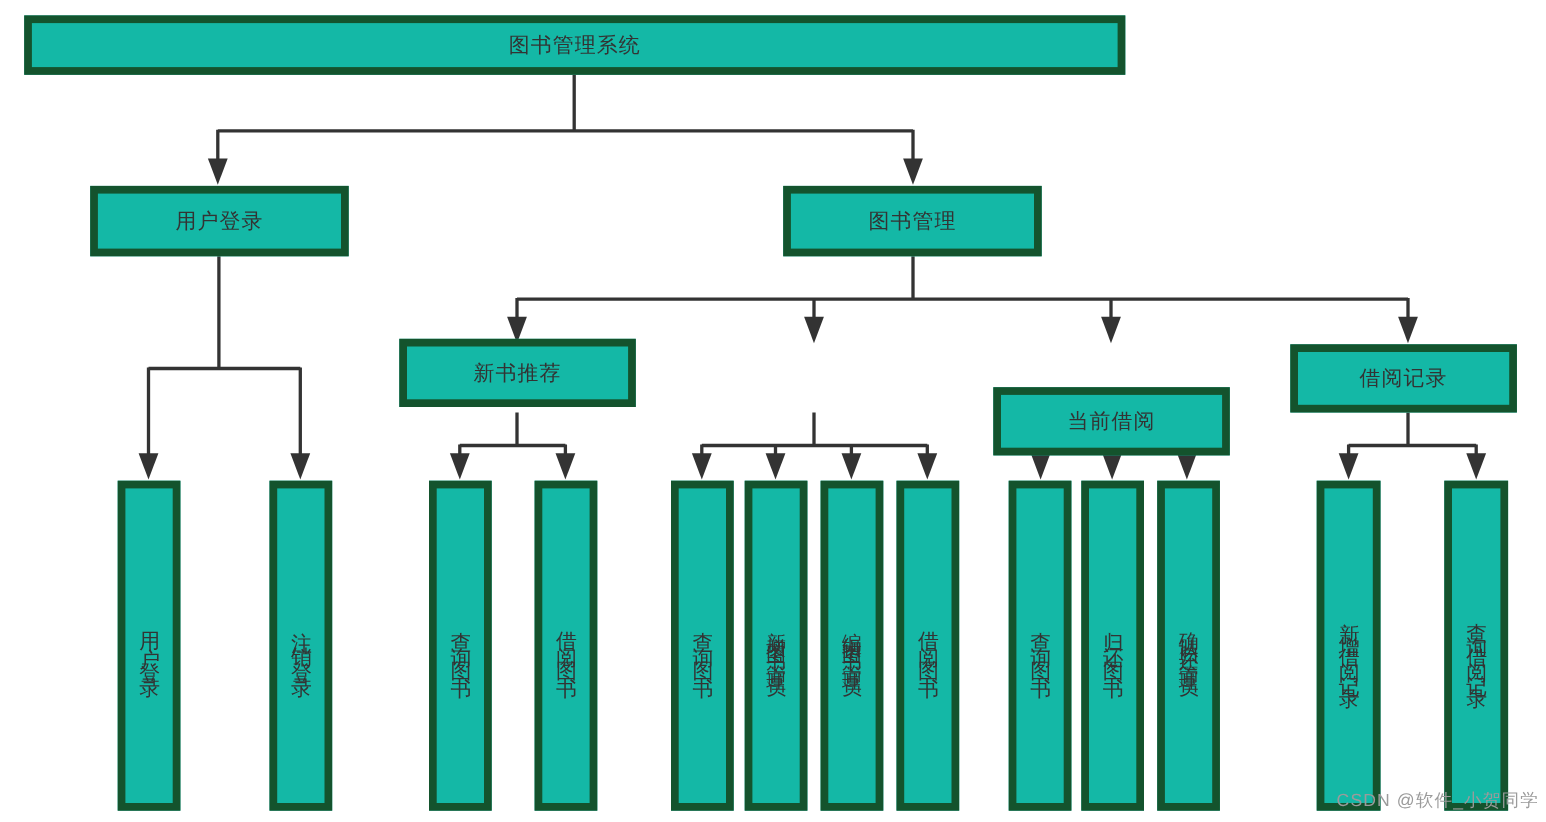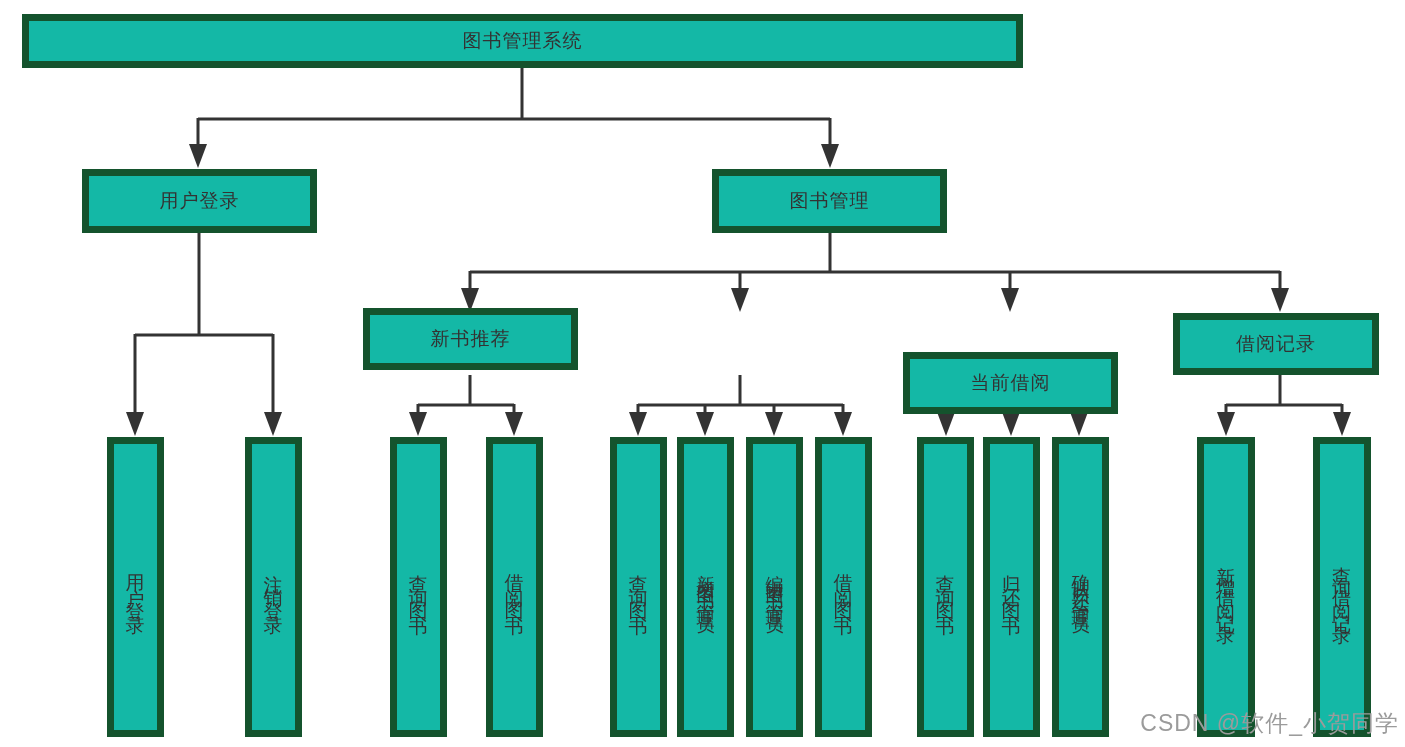--- a/index.html
+++ b/index.html
@@ -29,21 +29,21 @@
   .leaf{top:437px;width:57px;height:300px;}
   .lf1{left:107px;}  .lf2{left:245px;}
   .lf3{left:390px;}  .lf4{left:486px;}
   .lf5{left:610px;}  .lf6{left:677px;}
   .lf7{left:746px;}  .lf8{left:815px;}
   .lf9{left:917px;}  .lf10{left:983px;} .lf11{left:1052px;}
   .lf12{left:1197px;width:58px;} .lf13{left:1313px;width:58px;}
   .wires{position:absolute;left:0;top:0;z-index:1;}
   .watermark{
     position:absolute;right:6px;bottom:8px;z-index:3;
-    font-size:23px;color:#9b9b9b;letter-spacing:1px;white-space:nowrap;
+    font-size:16px;color:#9b9b9b;letter-spacing:1px;white-space:nowrap;
   }
 </style>
 </head>
 <body>
 
 <div class="stage">
 
   <svg class="wires" width="1405" height="747" viewBox="0 0 1405 747">
     <g stroke="#333333" stroke-width="3" fill="none">
 

